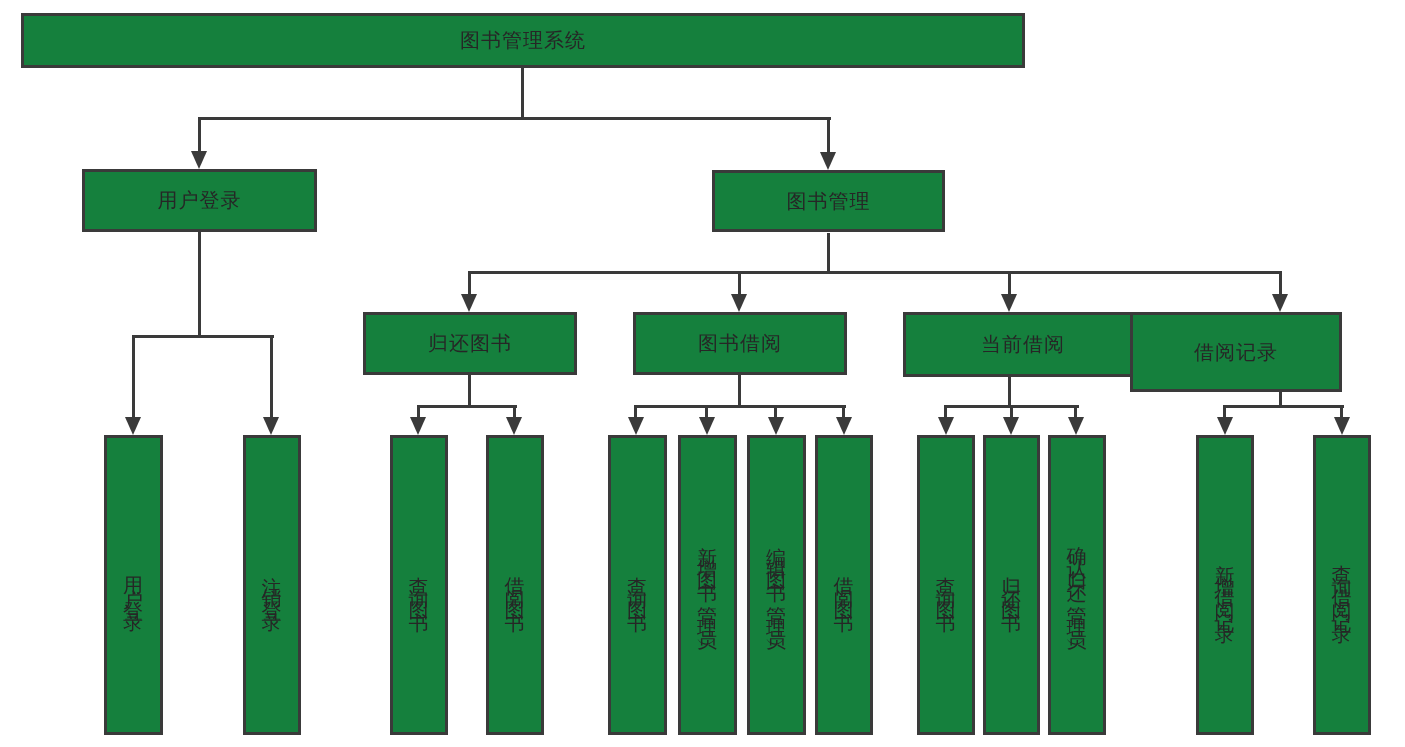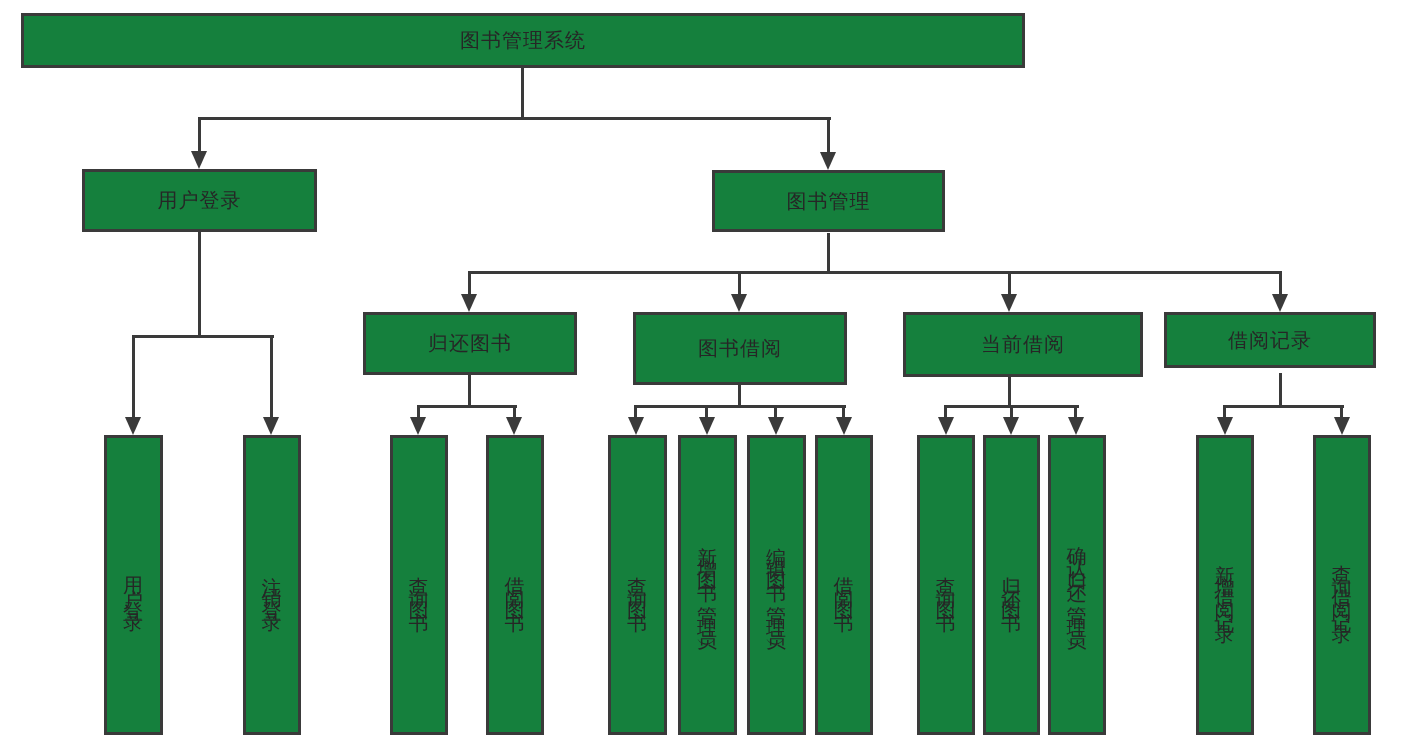--- a/index.html
+++ b/index.html
@@ -94,27 +94,27 @@
   <div class="vl" style="left:738px;top:271px;height:26px;"></div>
   <div class="ah" style="left:731px;top:294px;"></div>
   <div class="vl" style="left:1008px;top:271px;height:26px;"></div>
   <div class="ah" style="left:1001px;top:294px;"></div>
   <div class="vl" style="left:1279px;top:271px;height:26px;"></div>
   <div class="ah" style="left:1272px;top:294px;"></div>
 
   <div class="box" style="left:363px;top:312px;width:214px;height:63px;">
     <span>归还图书</span>
   </div>
-  <div class="box" style="left:633px;top:312px;width:214px;height:73px;">
+  <div class="box" style="left:633px;top:312px;width:214px;height:63px;">
     <span>图书借阅</span>
   </div>
   <div class="box" style="left:903px;top:312px;width:240px;height:65px;">
     <span>当前借阅</span>
   </div>
-  <div class="box" style="left:1164px;top:312px;width:212px;height:56px;">
+  <div class="box" style="left:1130px;top:312px;width:212px;height:80px;">
     <span>借阅记录</span>
   </div>
 
   <div class="vl" style="left:468px;top:374px;height:34px;"></div>
   <div class="hl" style="left:417px;top:405px;width:100px;"></div>
   <div class="vl" style="left:417px;top:405px;height:14px;"></div>
   <div class="ah" style="left:410px;top:417px;"></div>
   <div class="vl" style="left:513px;top:405px;height:14px;"></div>
   <div class="ah" style="left:506px;top:417px;"></div>
 

